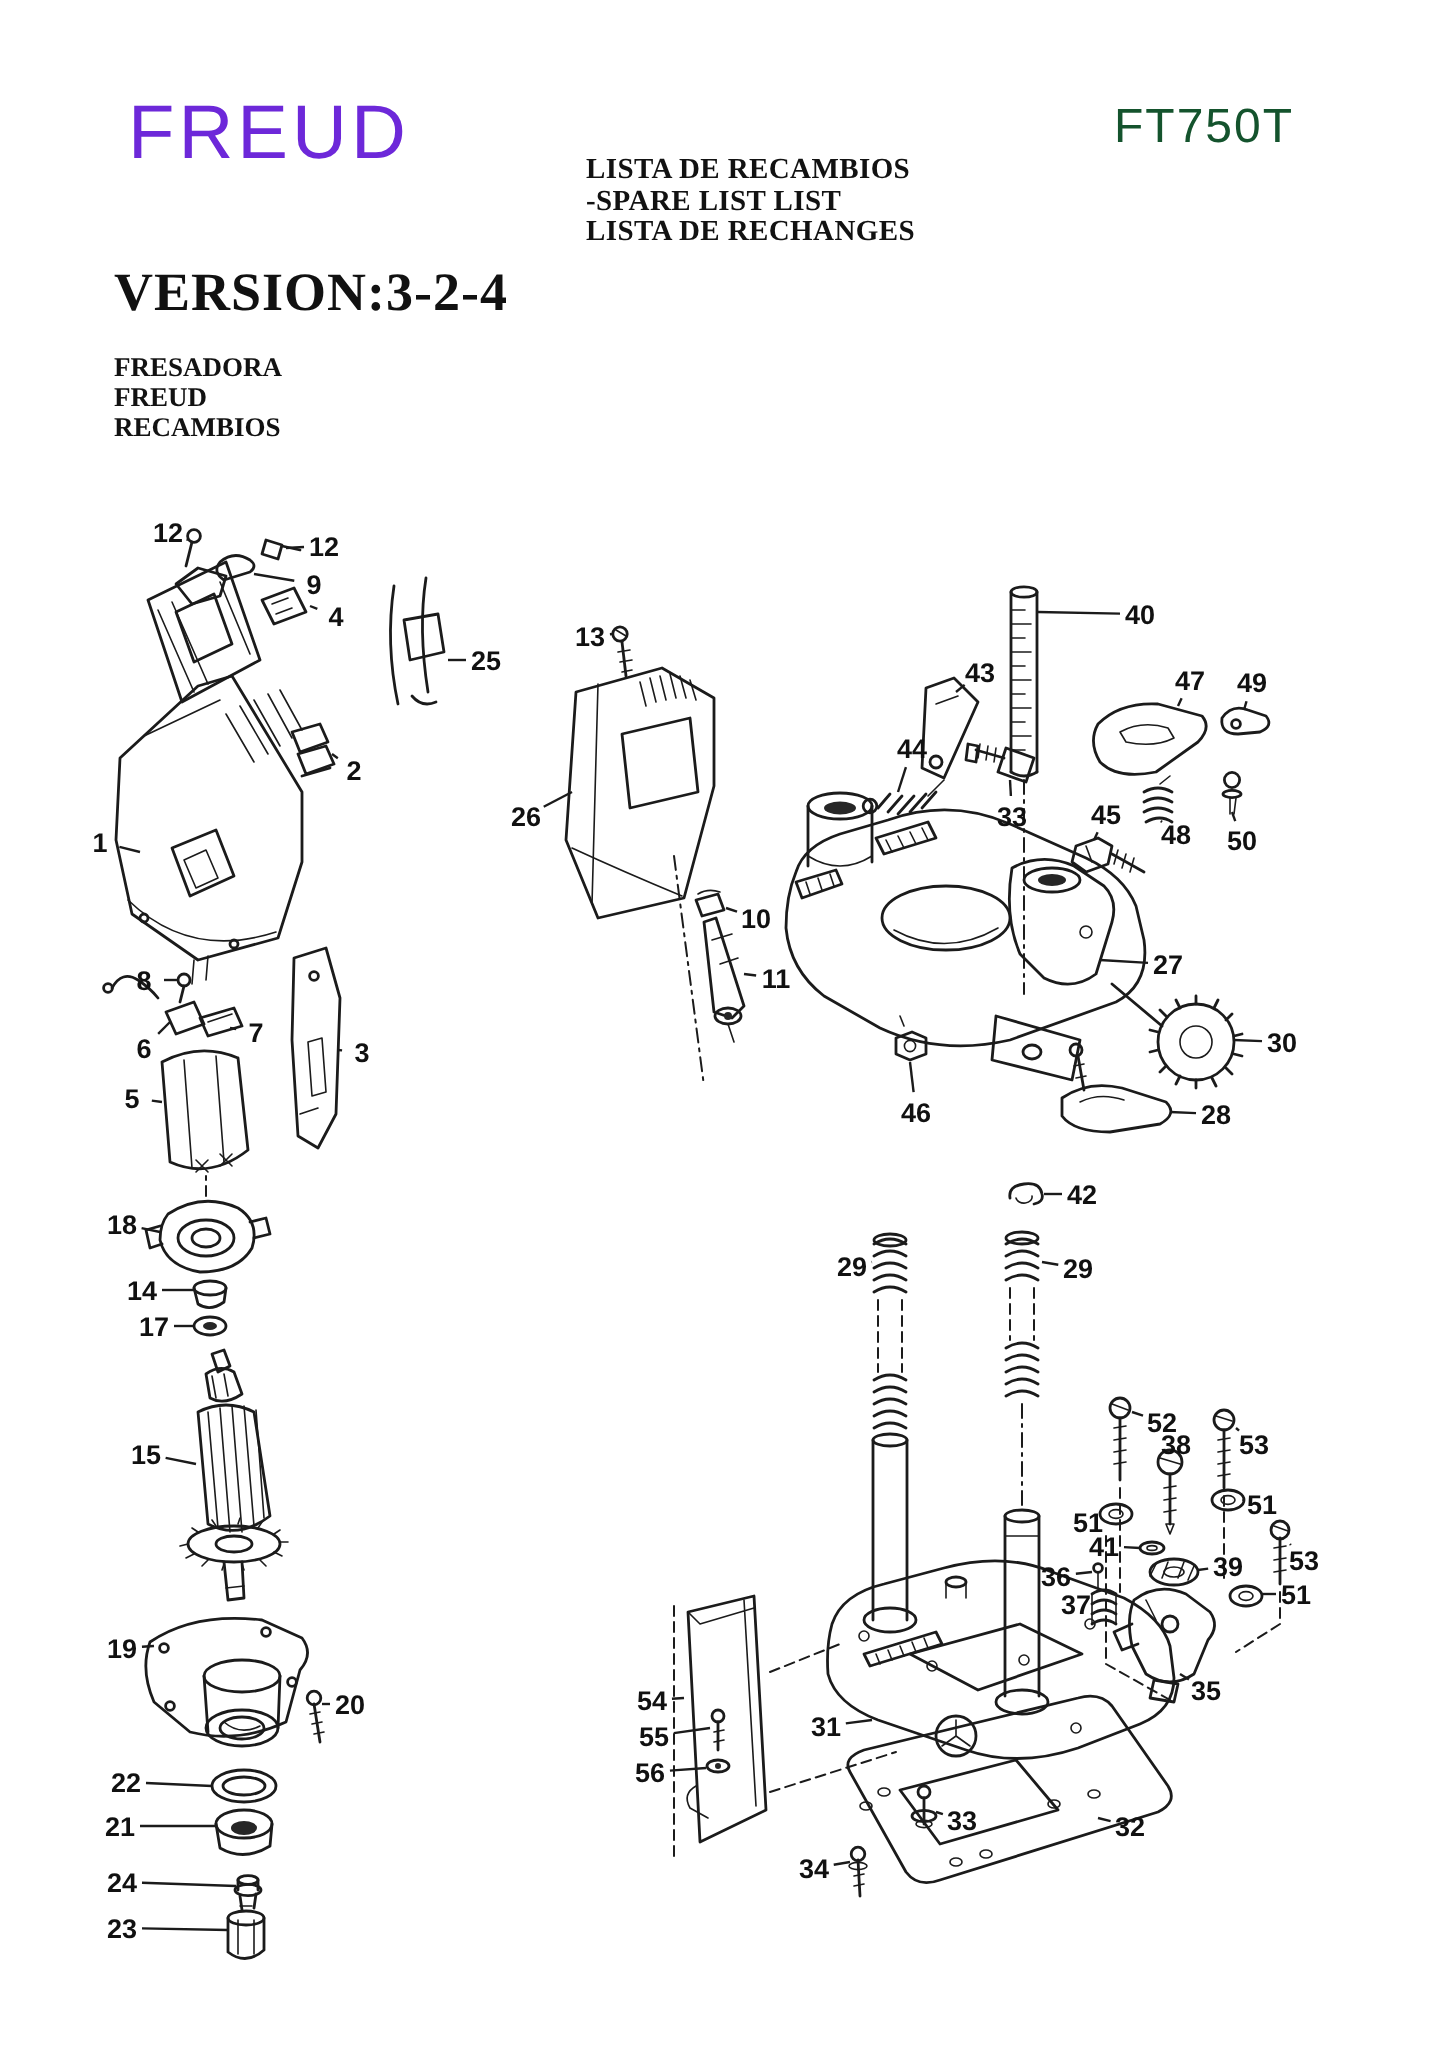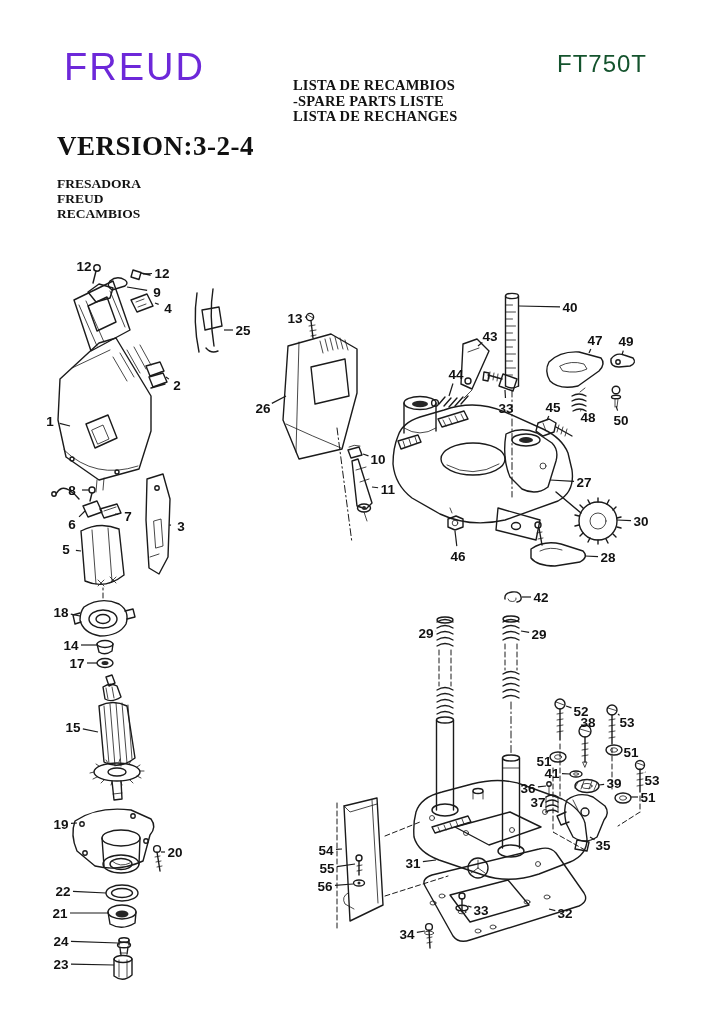--- a/index.html
+++ b/index.html
@@ -24,21 +24,21 @@
 </style>
 </head>
 <body>
 
 <div class="page">
 
   <div class="abs brand">FREUD</div>
 
   <div class="abs subtitle">
     <div>LISTA DE RECAMBIOS</div>
-    <div>-SPARE PARTS LISTE</div>
+    <div>-SPARE LIST LIST</div>
     <div>LISTA DE RECHANGES</div>
   </div>
 
   <div class="abs model">FT750T</div>
   <div class="abs version">VERSION:3-2-4</div>
 
   <div class="abs products">
     <div>FRESADORA</div>
     <div>FREUD</div>
     <div>RECAMBIOS</div>

